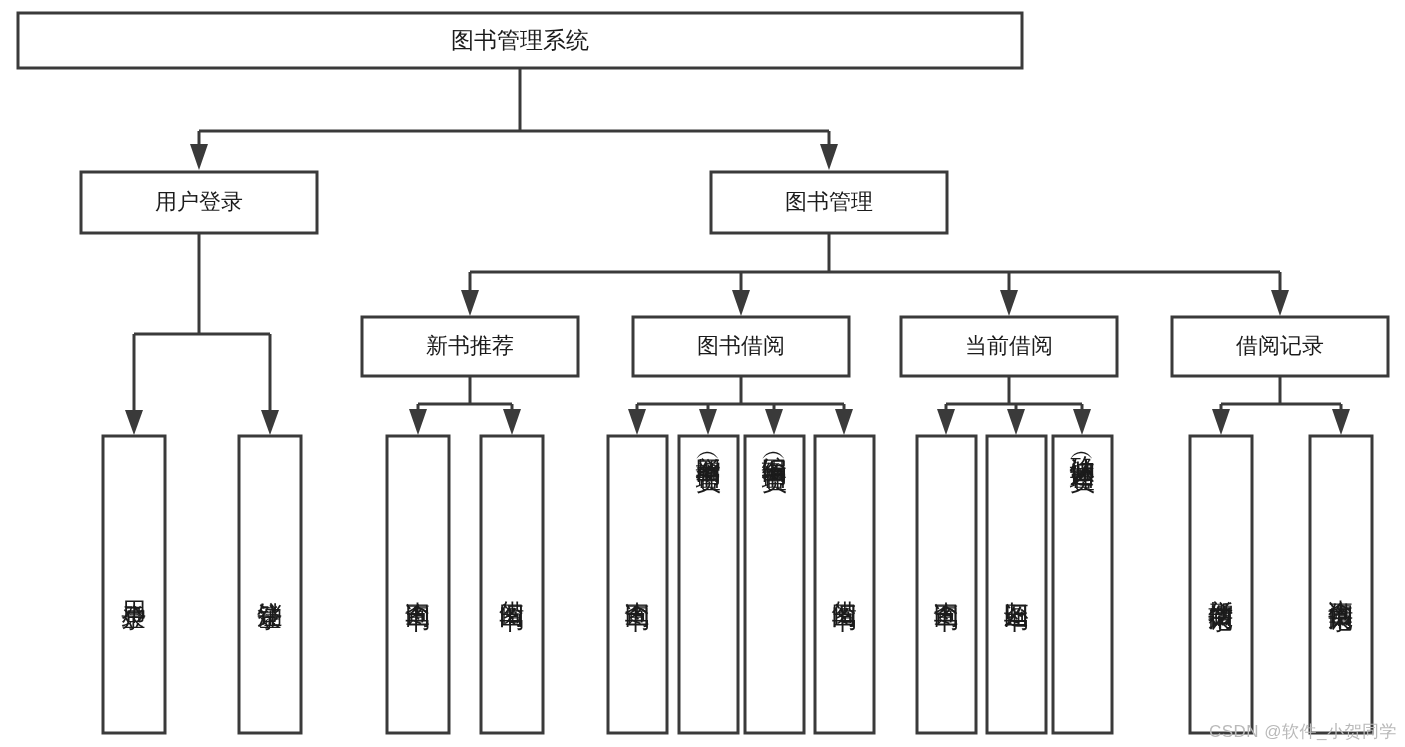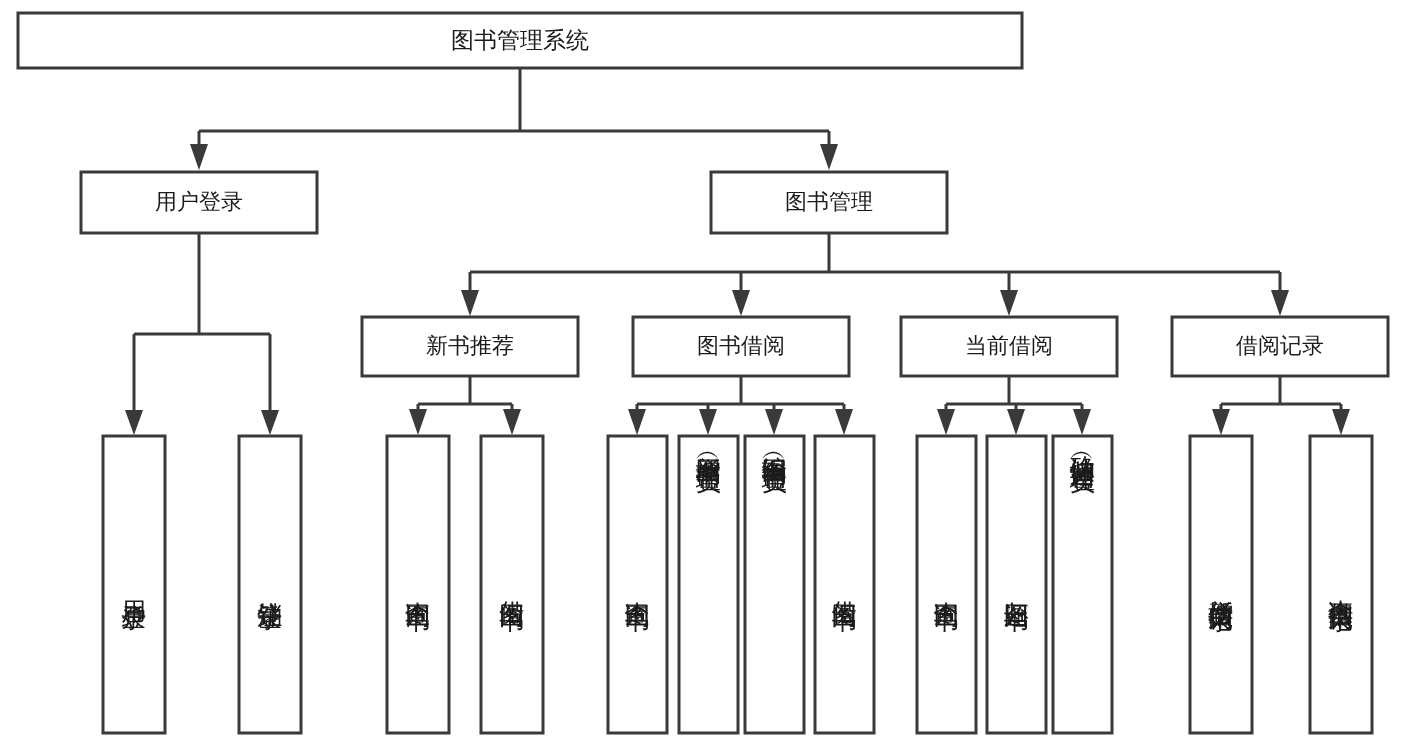--- a/index.html
+++ b/index.html
@@ -234,13 +234,14 @@
     <span class="leaf-label">确认归还（管理员）</span>
   </div>
 
   <div class="leaf-label-wrap" style="left:1190px; top:436px; width:62px; height:297px;">
     <span class="leaf-label">新增借阅记录</span>
   </div>
   <div class="leaf-label-wrap" style="left:1310px; top:436px; width:62px; height:297px;">
     <span class="leaf-label">查询借阅记录</span>
   </div>
 
+  <div class="watermark">CSDN @软件_小贺同学</div>
 </div>
 
 </body></html>

